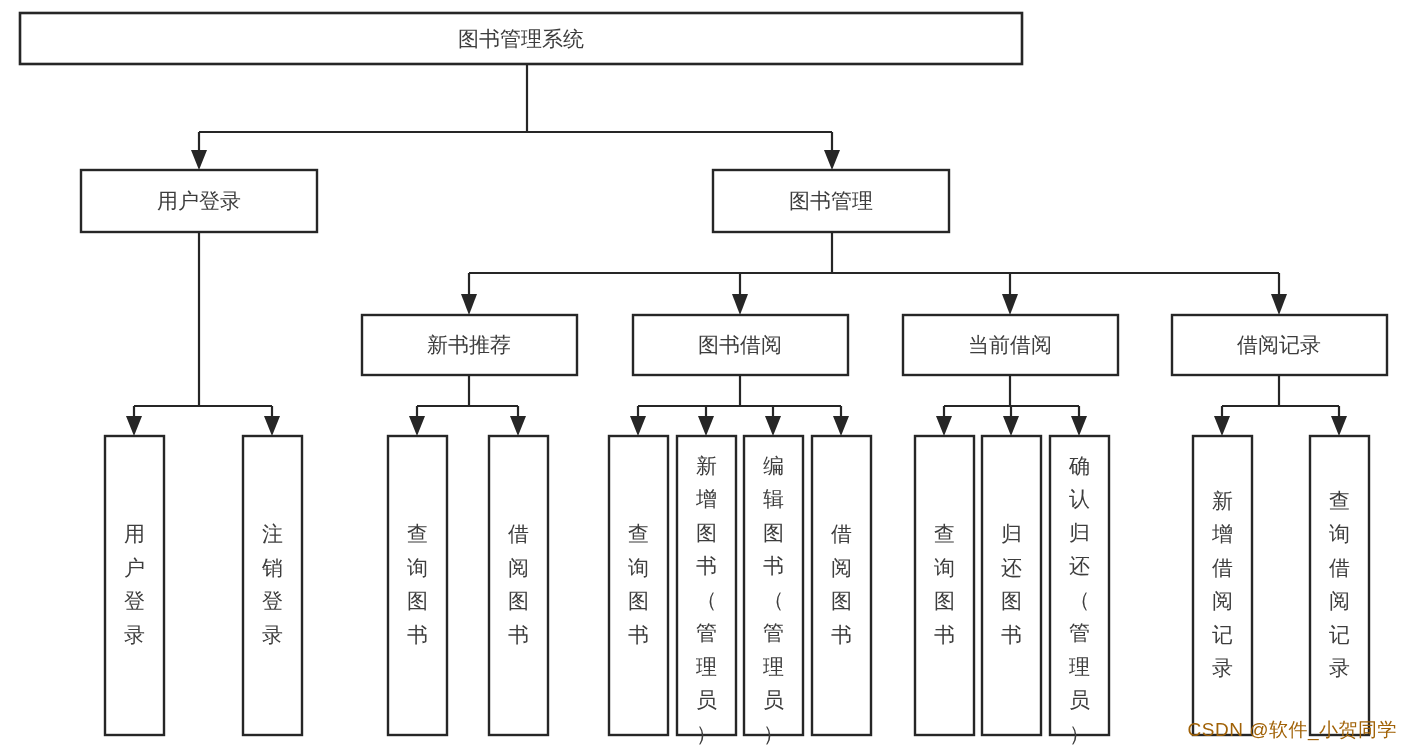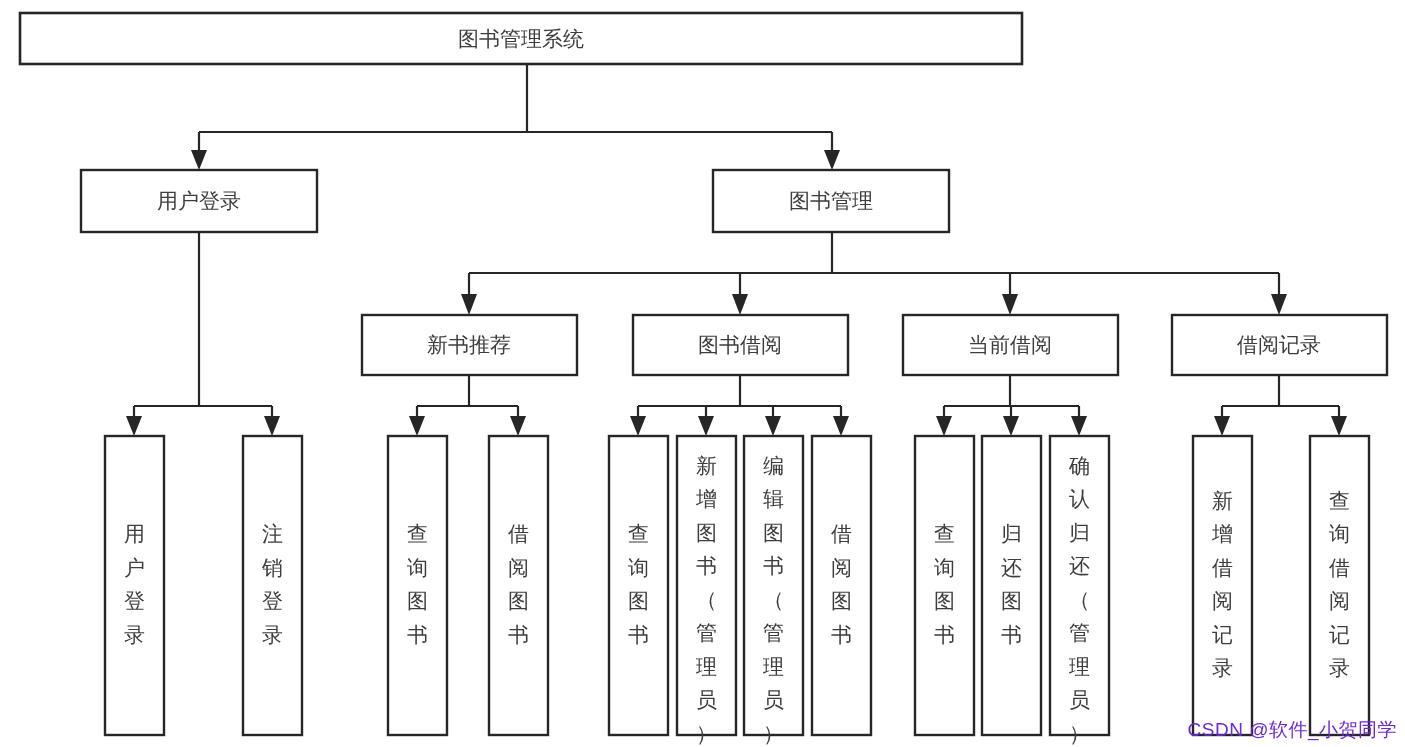--- a/index.html
+++ b/index.html
@@ -58,21 +58,21 @@
     text-anchor: middle;
     dominant-baseline: middle;
     white-space: pre;
   }
   .watermark {
     position: absolute;
     right: 8px;
     bottom: 4px;
     font-family: "Liberation Sans", "DejaVu Sans", sans-serif;
     font-size: 19px;
-    color: #6d28d9;
+    color: #a16207;
     letter-spacing: 0.5px;
     user-select: none;
     pointer-events: none;
   }
 </style>
 </head>
 <body>
 
 <div id="diagram-root">
 

